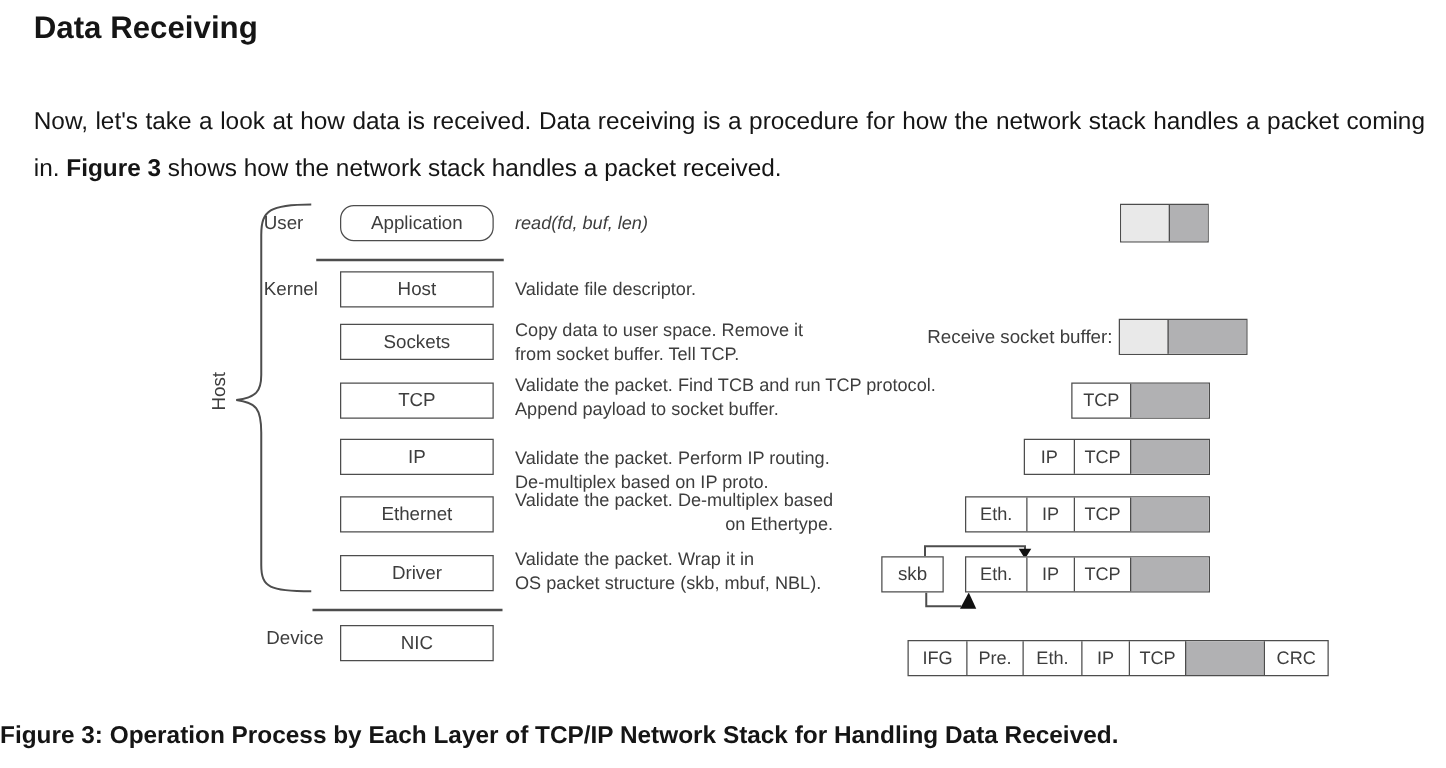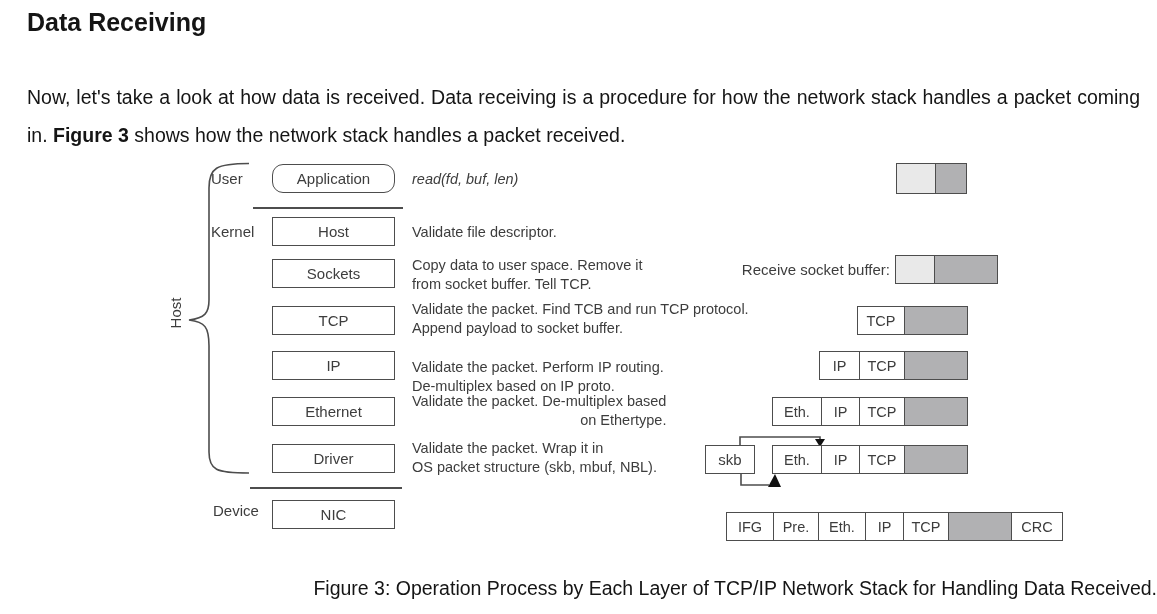--- a/index.html
+++ b/index.html
@@ -13,22 +13,22 @@
   .page{
     position:relative;width:1157px;height:614px;background:#fff;overflow:hidden;
     font-family:"Liberation Sans", sans-serif;color:var(--body-text);
   }
   .title{position:absolute;left:27px;top:8px;font-size:25px;font-weight:bold;margin:0;}
   .body-text{
     position:absolute;left:27px;top:79px;width:1113px;margin:0;
     font-size:19.5px;line-height:37.5px;text-align:justify;
   }
   .caption{
-    position:absolute;left:0;top:574px;width:1157px;margin:0;text-align:right;
-    font-size:19.5px;font-weight:normal;line-height:28px;
+    position:absolute;left:0;top:574px;width:1157px;margin:0;text-align:left;
+    font-size:19.5px;font-weight:bold;line-height:28px;
   }
   .fig-lines{position:absolute;left:0;top:0;width:1157px;height:614px;pointer-events:none;}
   .fig-lines path.ln{stroke:var(--line);fill:none;stroke-width:1.6px;}
   .fig-lines path.tri{stroke:none;fill:#111;}
   .vlabel{
     position:absolute;left:147px;top:303px;width:60px;height:20px;text-align:center;
     transform:rotate(-90deg);font-size:15px;color:var(--diagram-text);
   }
   .zlabel{position:absolute;font-size:15px;color:var(--diagram-text);}
   .sep{position:absolute;height:1.8px;background:var(--line);}

